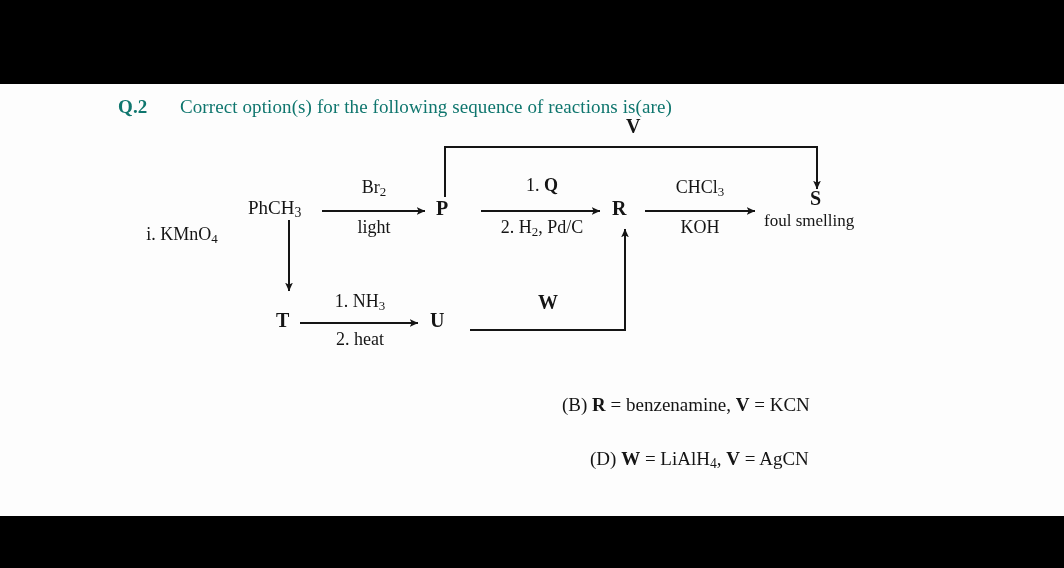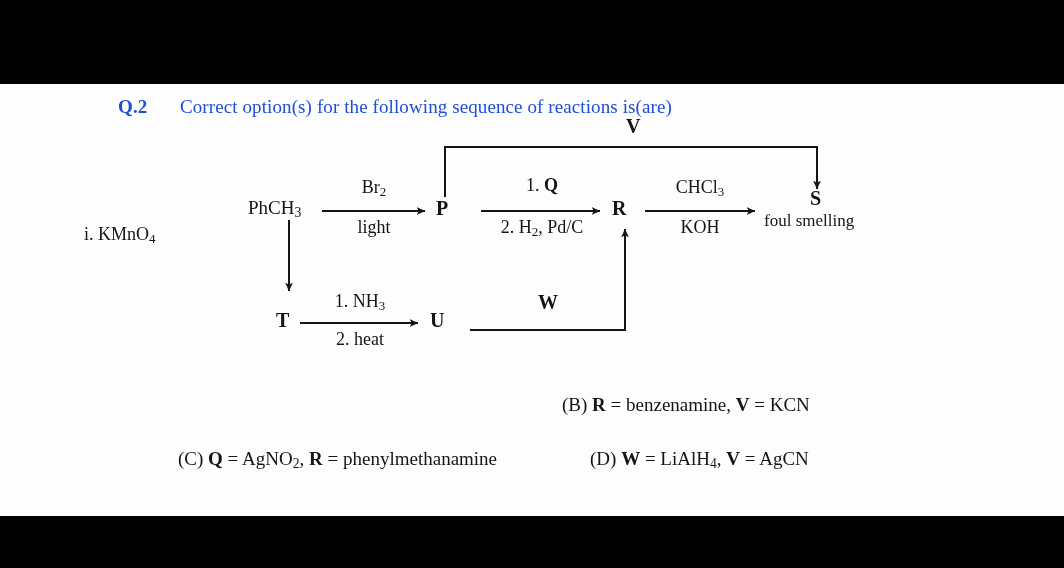--- a/index.html
+++ b/index.html
@@ -28,21 +28,21 @@
     background: #fdfdfd;
     overflow: hidden;
   }
 
   
   #question-line {
     position: absolute;
     left: 118px;
     top: 12px;
     white-space: nowrap;
-    color: #1d4ed8;
+    color: #0f766e;
     font-size: 19px;
     font-weight: 700;
     letter-spacing: 0.1px;
   }
   #question-line .qnum {
     display: inline-block;
     width: 62px;
   }
   #question-line .qtext {
     font-weight: 400;
@@ -84,21 +84,21 @@
   .reagent-b {
     font-weight: 700;
   }
   .note {
     font-size: 17px;
     font-weight: 400;
   }
   .left-cond {
     font-size: 18px;
     font-weight: 400;
-    text-align: left;
+    text-align: center;
     line-height: 1.22;
   }
   sub {
     font-size: 0.72em;
     vertical-align: -0.22em;
   }
   sup {
     font-size: 0.72em;
     vertical-align: 0.42em;
   }
@@ -210,24 +210,20 @@
     <div id="options">
 
       <div class="opt-row">
         <div class="opt" style="left:562px; top:10px;">
           <span>(B)</span>
           <b>R</b> = benzenamine, <b>V</b> = KCN
         </div>
       </div>
 
       <div class="opt-row">
-        <div class="opt" style="left:178px; top:12px;">
-          <span>(C)</span>
-          <b>Q</b> = AgNO<sub>2</sub>, <b>R</b> = phenylmethanamine
-        </div>
         <div class="opt" style="left:590px; top:12px;">
           <span>(D)</span>
           <b>W</b> = LiAlH<sub>4</sub>, <b>V</b> = AgCN
         </div>
       </div>
 
     </div>
 
   </div>
 </div>

